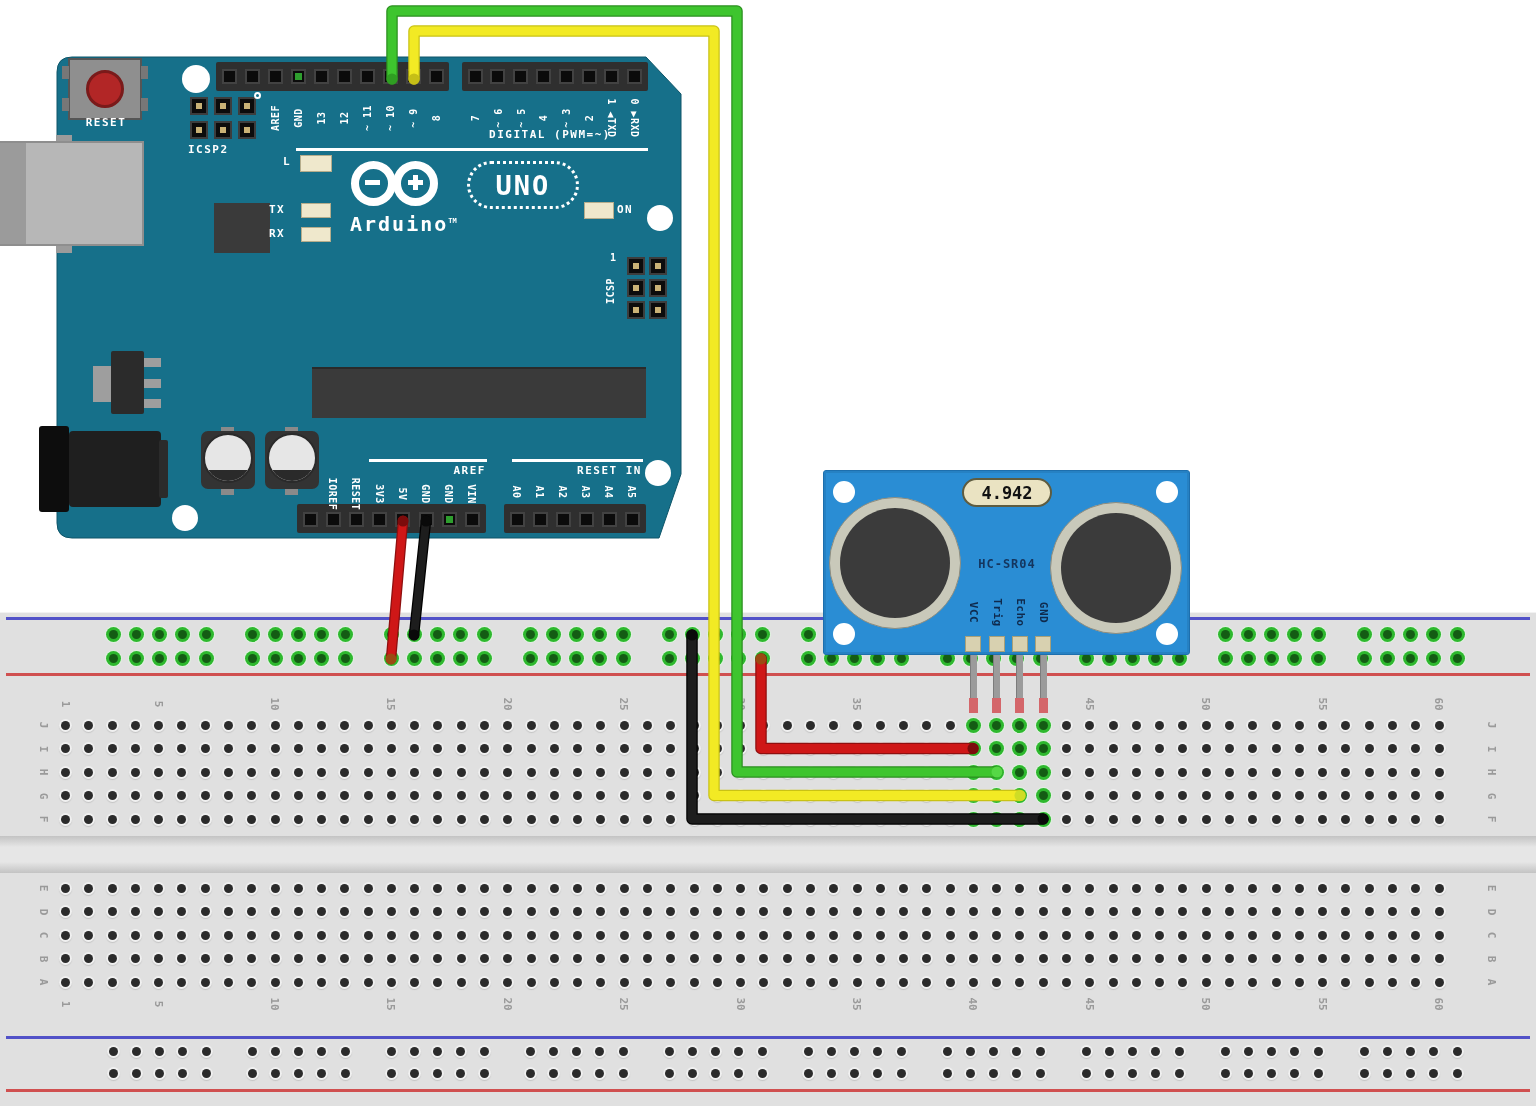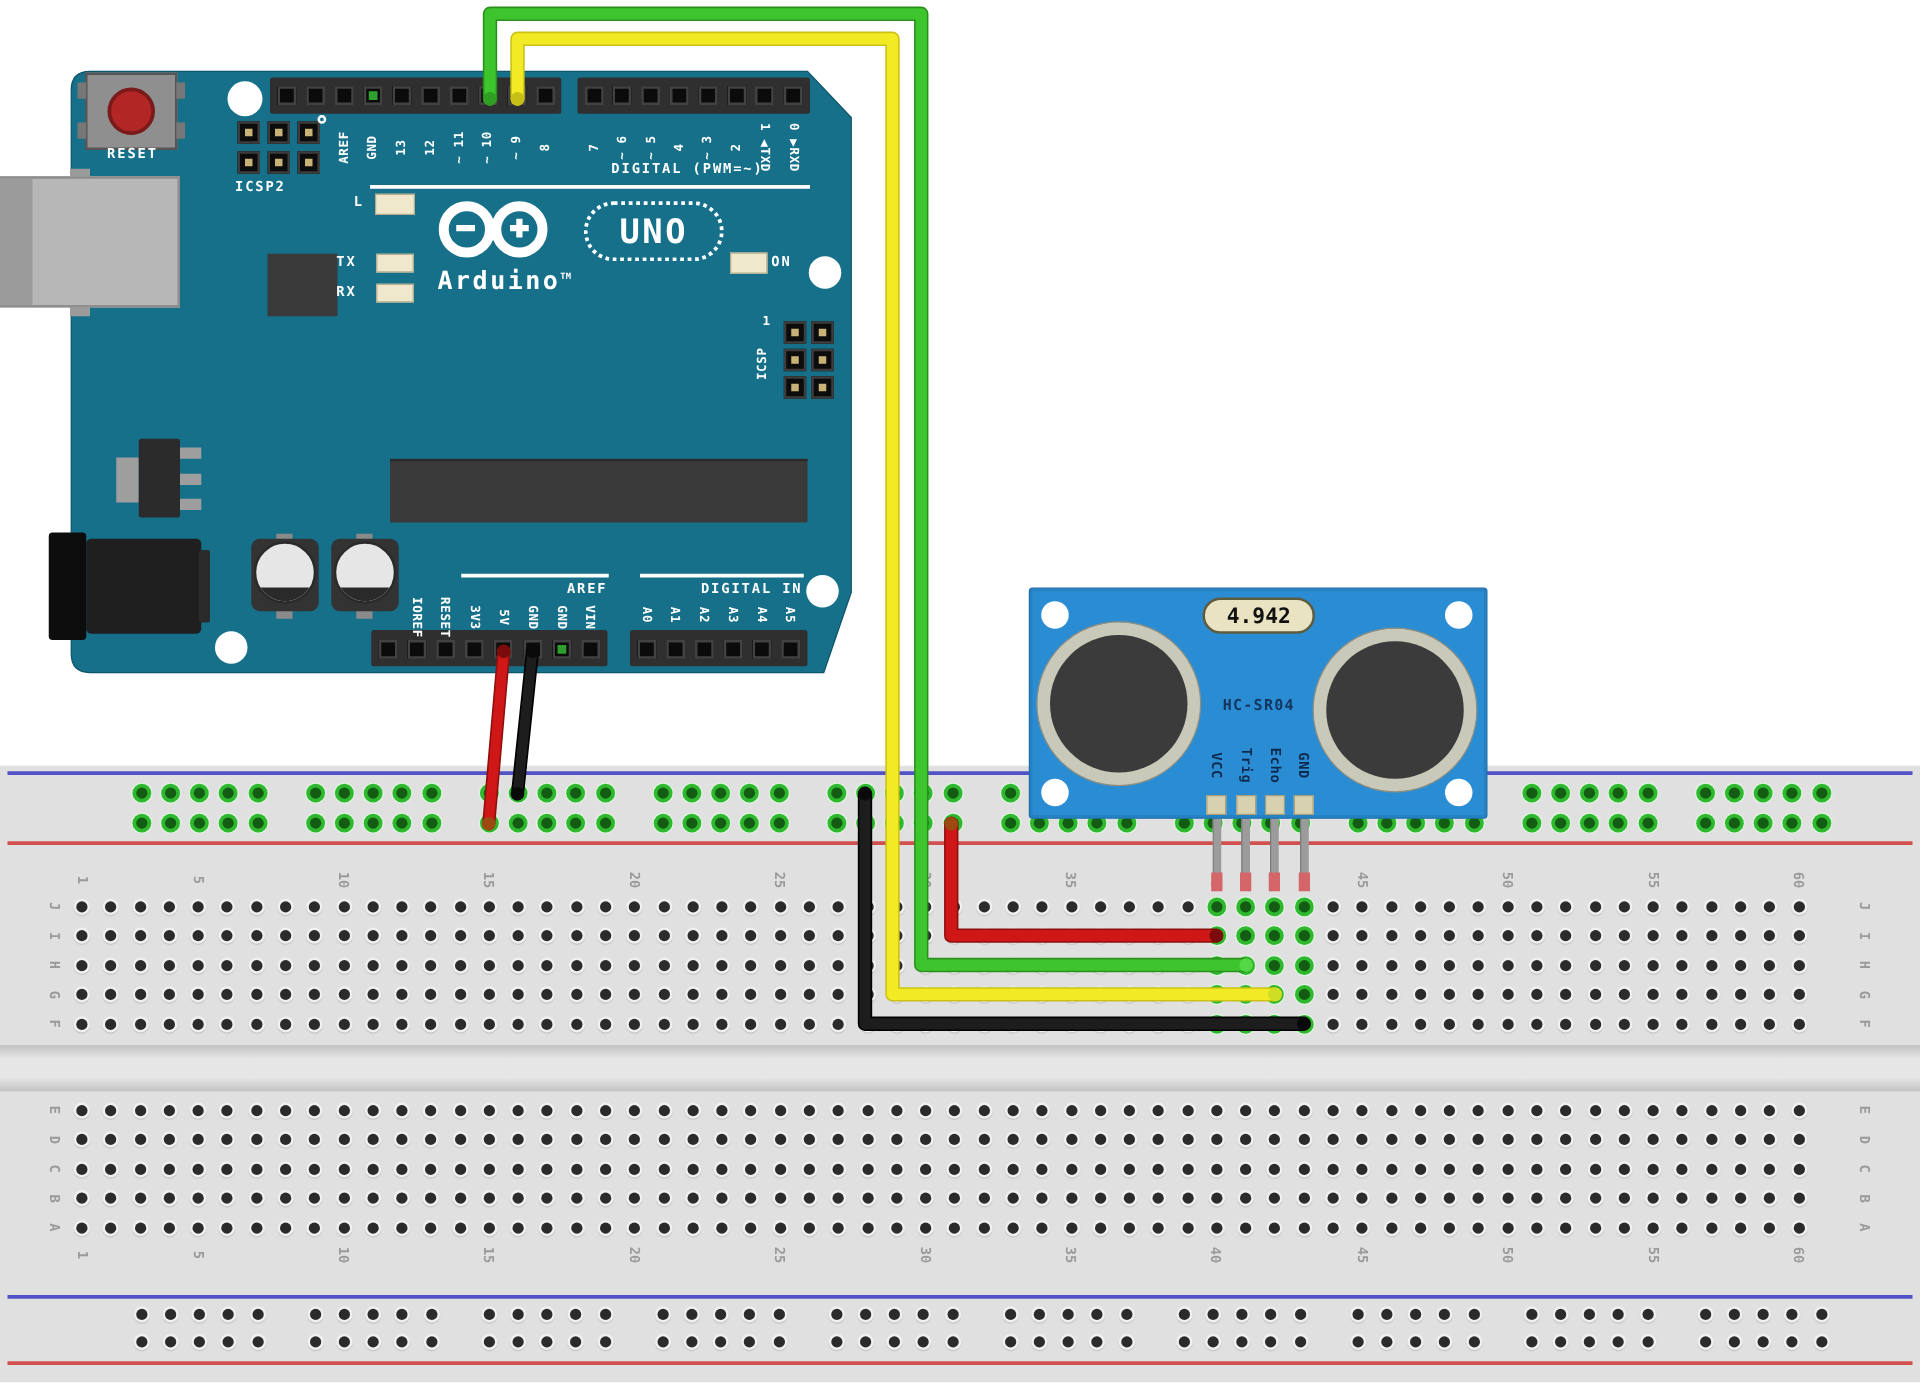--- a/index.html
+++ b/index.html
@@ -961,21 +961,21 @@
   <div class="abs" style="left:467px;top:161px;width:112px;height:48px;border:3px dotted #fff;border-radius:26px;
               display:flex;align-items:center;justify-content:center;box-sizing:border-box;">
     <span style="color:#fff;font:bold 27px 'DejaVu Sans Mono','Liberation Mono',monospace;letter-spacing:2px;">UNO</span>
   </div>
 
   <div class="abs" style="left:296px;top:148px;width:352px;height:2.5px;background:#fff;"></div>
   <div class="abs wlabel" style="left:455px;top:128px;width:190px;text-align:center;font-size:11px;">DIGITAL (PWM=~)</div>
   <div class="abs" style="left:369px;top:459px;width:118px;height:2.5px;background:#fff;"></div>
   <div class="abs wlabel" style="left:389px;top:464px;width:97px;text-align:right;">AREF</div>
   <div class="abs" style="left:512px;top:459px;width:131px;height:2.5px;background:#fff;"></div>
-  <div class="abs wlabel" style="left:520px;top:464px;width:122px;text-align:right;">DIGITAL IN</div>
+  <div class="abs wlabel" style="left:520px;top:464px;width:122px;text-align:right;">RESET IN</div>
 
   <div class="abs" style="left:182px;top:65px;width:28px;height:28px;background:#fff;border-radius:50%;"></div>
   <div class="abs" style="left:647px;top:205px;width:26px;height:26px;background:#fff;border-radius:50%;"></div>
   <div class="abs" style="left:172px;top:505px;width:26px;height:26px;background:#fff;border-radius:50%;"></div>
   <div class="abs" style="left:645px;top:460px;width:26px;height:26px;background:#fff;border-radius:50%;"></div>
 
   <div id="icsp-pins" class="abs" style="left:0;top:0;">
       <div class="abs" style="left: 627px; top: 257px; width: 18px; height: 18px; background: rgb(12, 12, 12); box-shadow: rgb(61, 61, 61) 0px 0px 0px 2px inset;"></div>
       <div class="abs" style="left: 633px; top: 263px; width: 6px; height: 6px; background: rgb(201, 178, 118);"></div>
       <div class="abs" style="left: 649px; top: 257px; width: 18px; height: 18px; background: rgb(12, 12, 12); box-shadow: rgb(61, 61, 61) 0px 0px 0px 2px inset;"></div>

